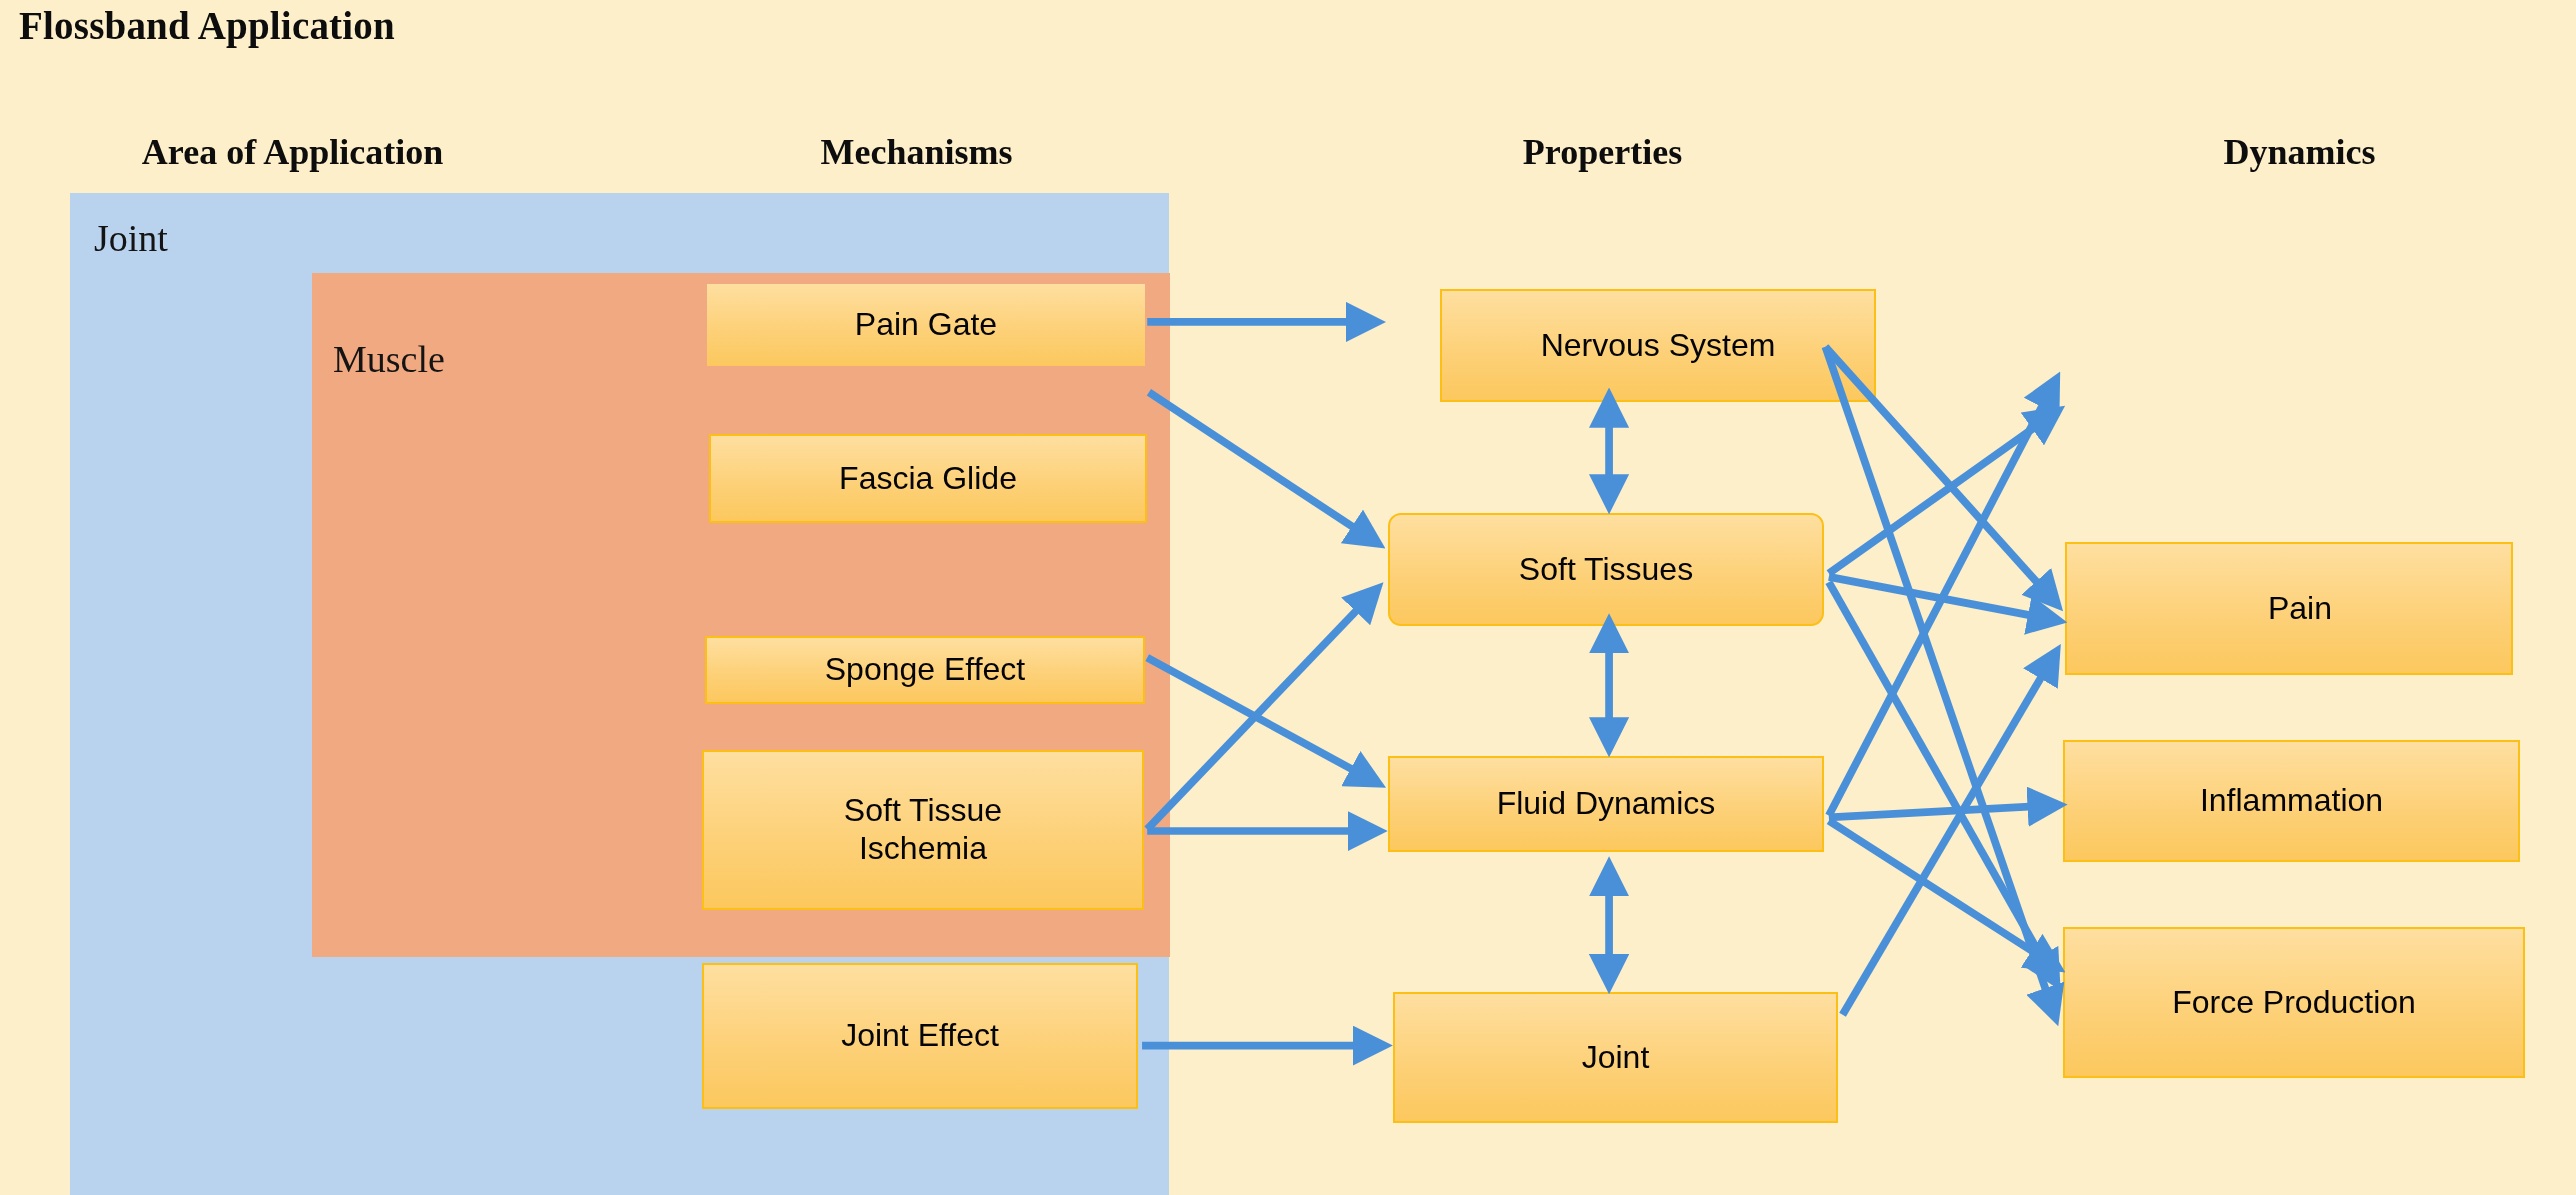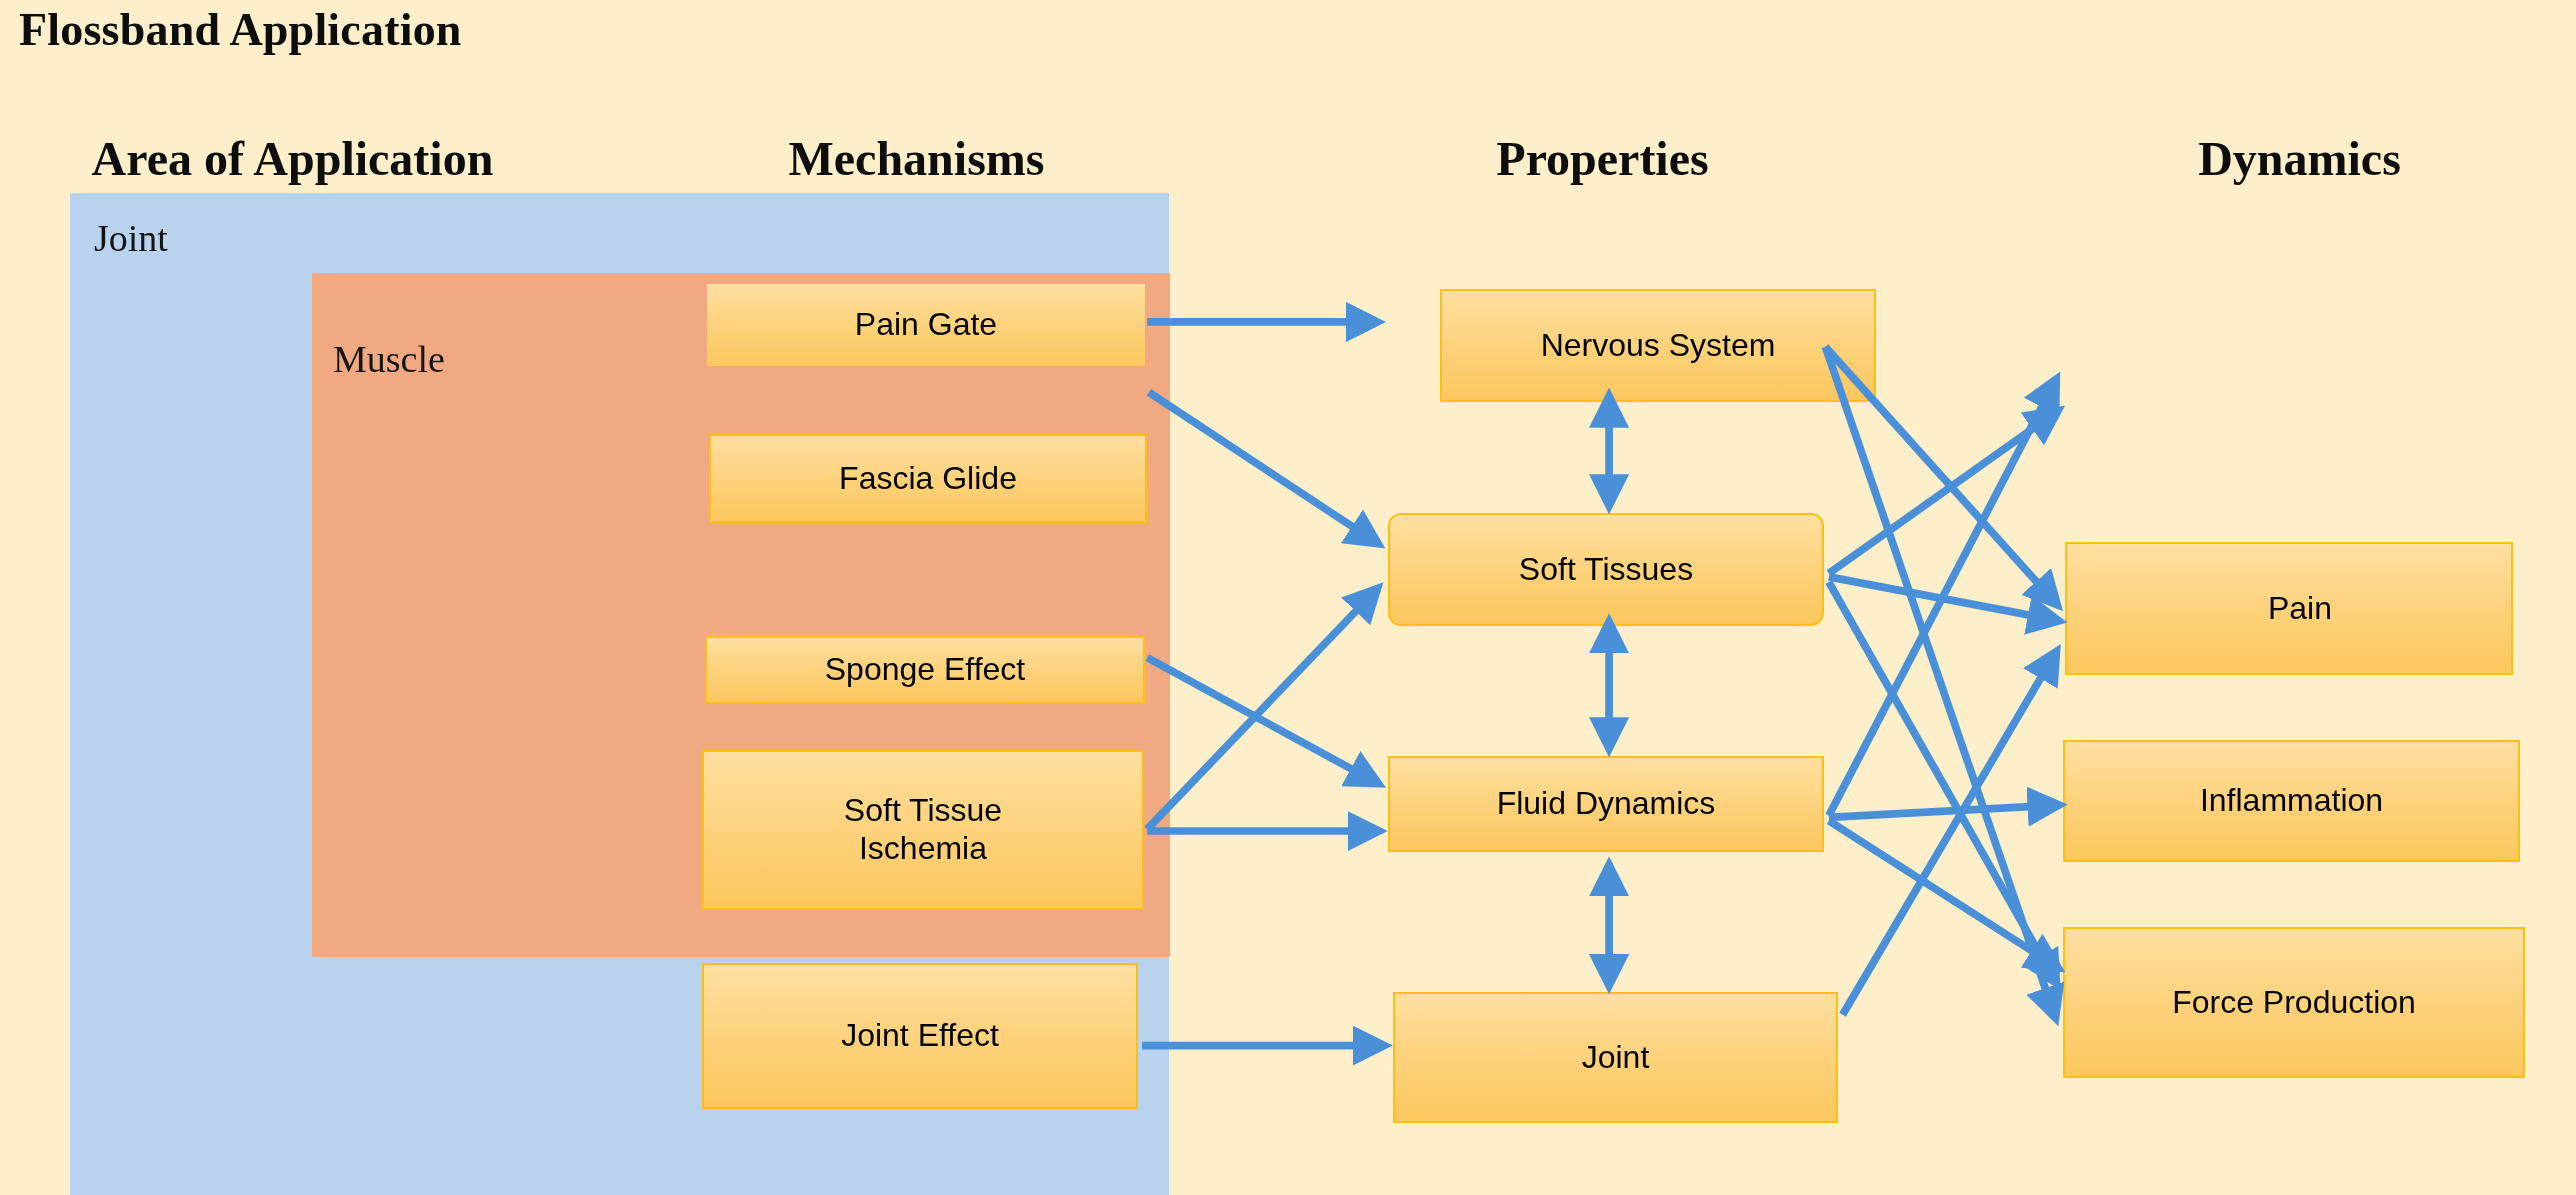--- a/index.html
+++ b/index.html
@@ -8,29 +8,29 @@
     background:#FCEFC9;
     font-family:"Liberation Sans", sans-serif;
     position:relative;overflow:hidden;
   }
   .canvas{position:absolute;inset:0;}
 
   
   #title{
     position:absolute;left:19px;top:3.4px;
     font-family:"Liberation Serif", serif;
-    font-weight:bold;font-size:46px;color:#0d0d0d;
+    font-weight:bold;font-size:39px;color:#0d0d0d;
     letter-spacing:0.2px;white-space:nowrap;
   }
 
   
   .col-head{
     position:absolute;
     font-family:"Liberation Serif", serif;
-    font-weight:bold;font-size:48px;color:#0d0d0d;
+    font-weight:bold;font-size:36px;color:#0d0d0d;
     white-space:nowrap;text-align:center;
   }
 
   
   #region-joint{
     position:absolute;left:70px;top:193px;width:1099px;height:1002px;
     background:#B9D3EE;
   }
   #region-muscle{
     position:absolute;left:312px;top:273px;width:858px;height:684px;

